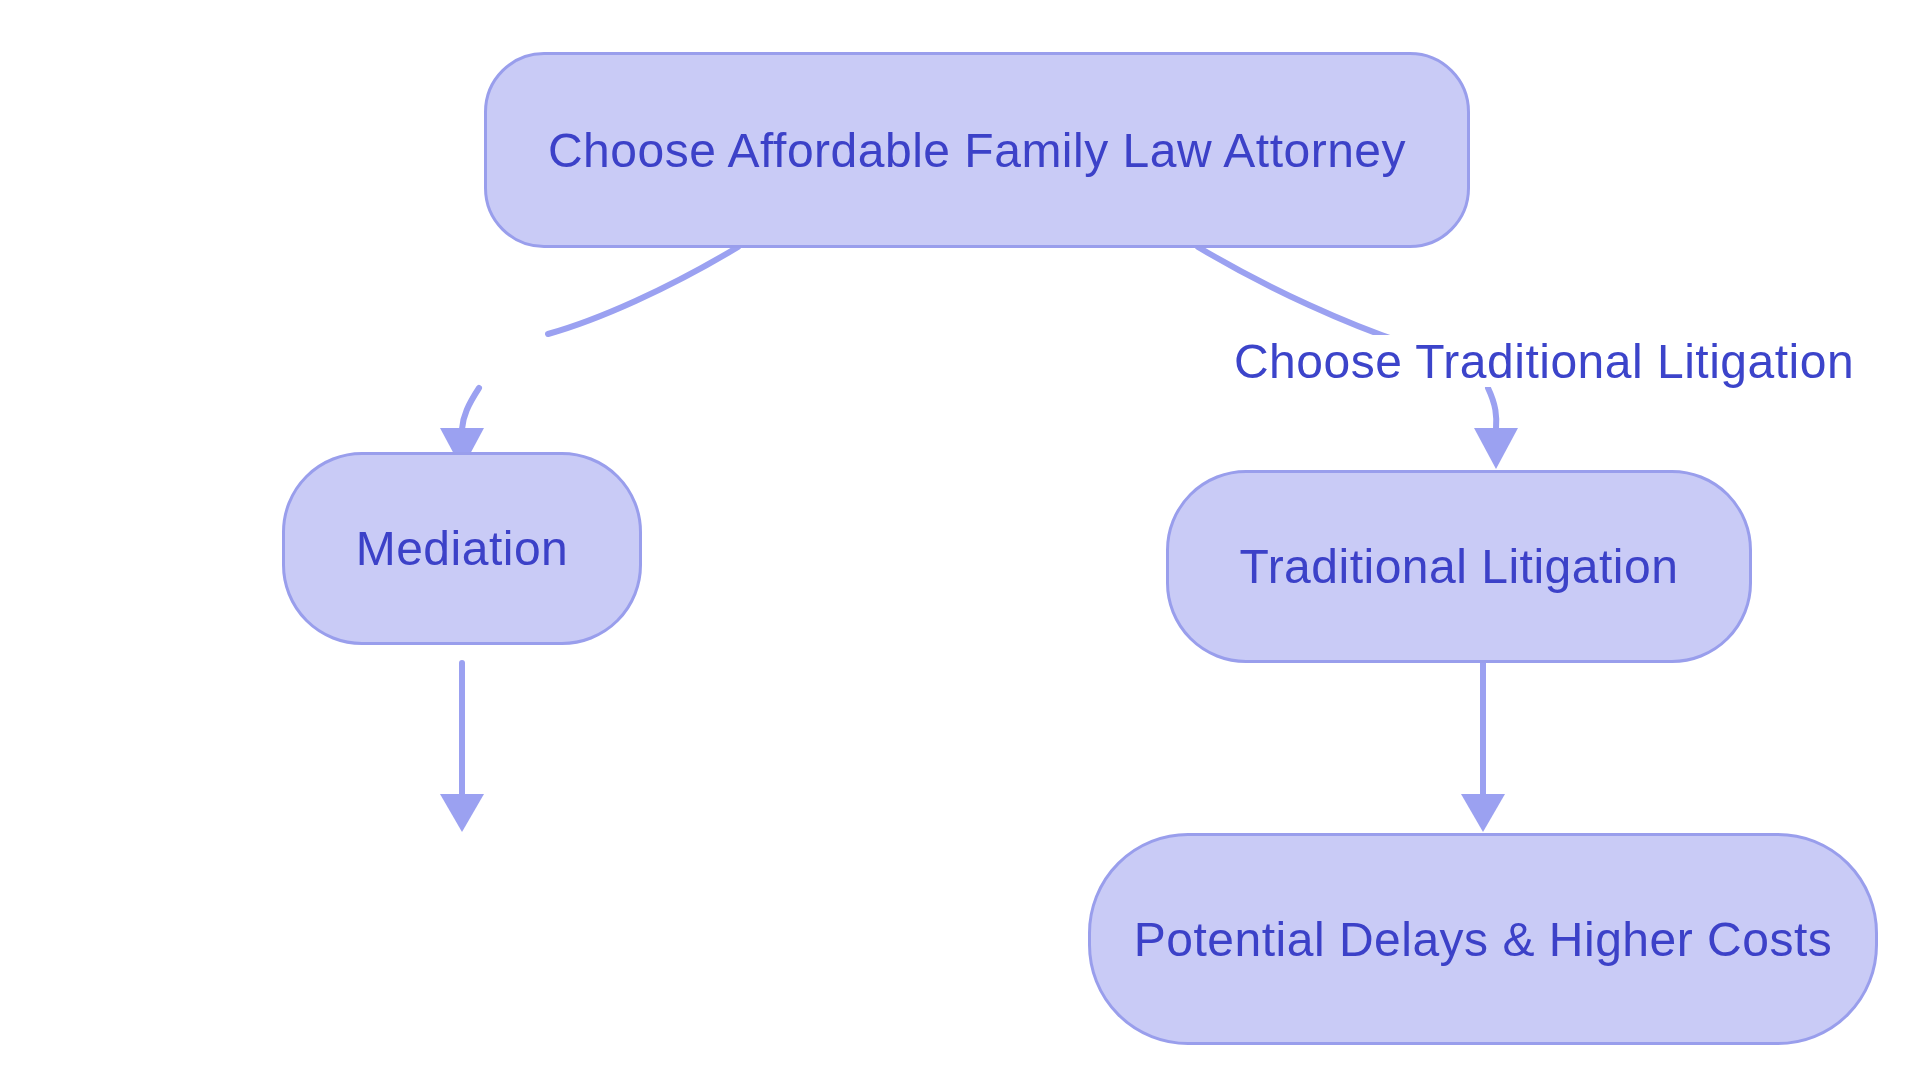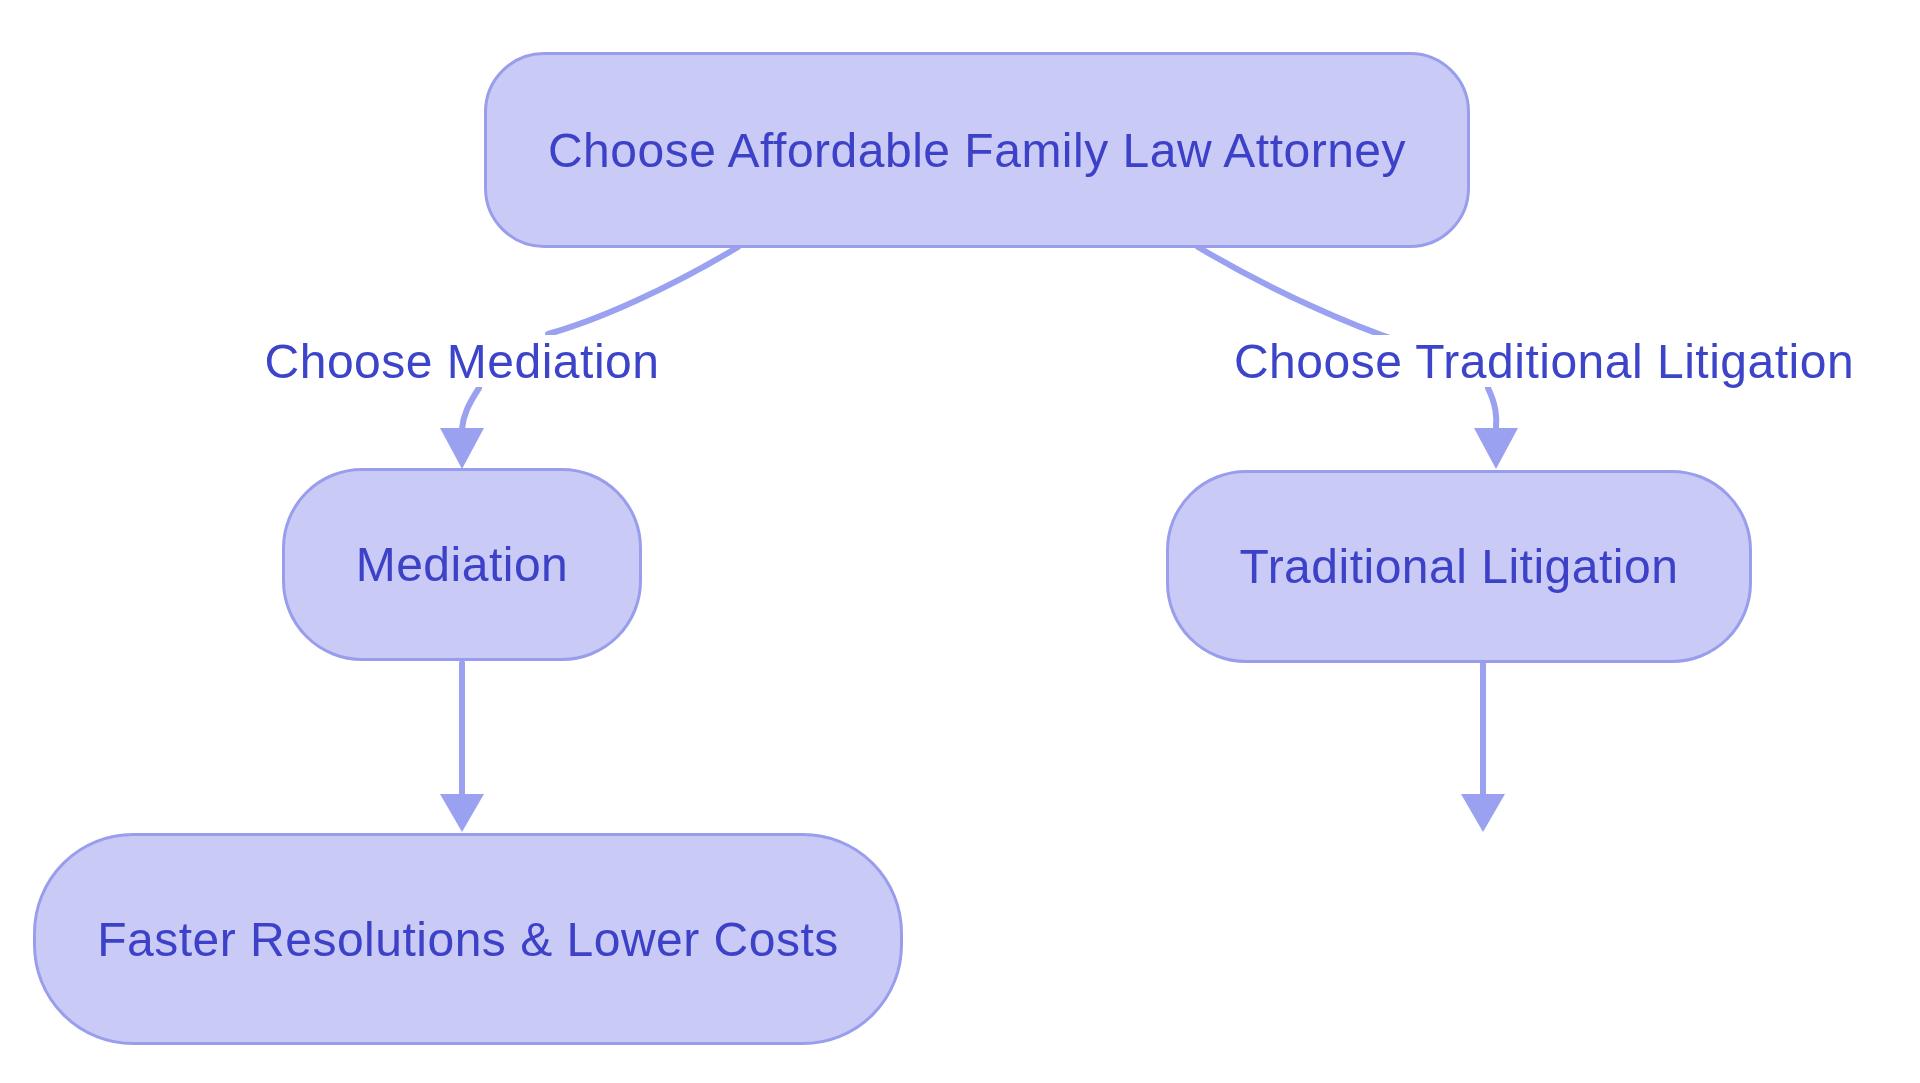--- a/index.html
+++ b/index.html
@@ -13,21 +13,21 @@
   .node {
     position: absolute; z-index: 2;
     background: #c9cbf6;
     border: 3px solid #999eec;
     color: #3c41c8;
     display: flex; align-items: center; justify-content: center;
     text-align: right;
     font-size: 48px; font-weight: 500; letter-spacing: 0.5px;
   }
   .node-root      { left: 484px;  top: 52px;  width: 986px; height: 196px; border-radius: 60px; }
-  .node-mediation { left: 282px;  top: 468px; width: 360px; height: 193px; border-radius: 80px; }
+  .node-mediation { left: 282px;  top: 452px; width: 360px; height: 193px; border-radius: 80px; }
   .node-litigation{ left: 1166px; top: 470px; width: 586px; height: 193px; border-radius: 80px; }
   .node-outcome-l { left: 33px;   top: 833px; width: 870px; height: 212px; border-radius: 100px; }
   .node-outcome-r { left: 1088px; top: 833px; width: 790px; height: 212px; border-radius: 100px; }
   .edge-label {
     position: absolute; z-index: 3;
     background: #ffffff;
     color: #3c44ca;
     font-size: 48px; font-weight: 500; letter-spacing: 0.5px;
     display: flex; align-items: center; justify-content: center;
     height: 52px;
@@ -56,34 +56,31 @@
     <polygon points="440,794 484,794 462,832" fill="#9ba1f1"></polygon>
 
     <path d="M 1483 663 L 1483 796" fill="none" stroke="#9ba1f1" stroke-width="6" stroke-linecap="round"></path>
     <polygon points="1461,794 1505,794 1483,832" fill="#9ba1f1"></polygon>
   </svg>
 
   <div class="node node-root">
     <span>Choose Affordable Family Law Attorney</span>
   </div>
 
-  <div class="edge-label edge-label-left">
-    <span>Choose Mediation</span>
-  </div>
 
   <div class="edge-label edge-label-right">
     <span>Choose Traditional Litigation</span>
   </div>
 
   <div class="node node-mediation">
     <span>Mediation</span>
   </div>
 
   <div class="node node-litigation">
     <span>Traditional Litigation</span>
   </div>
 
-  <div class="node node-outcome-l">
-    <span>Faster Resolutions &amp; Lower Costs</span>
+
+  <div class="node node-outcome-r">
+    <span>Potential Delays &amp; Higher Costs</span>
   </div>
-
 
 </div>
 
 </body></html>

